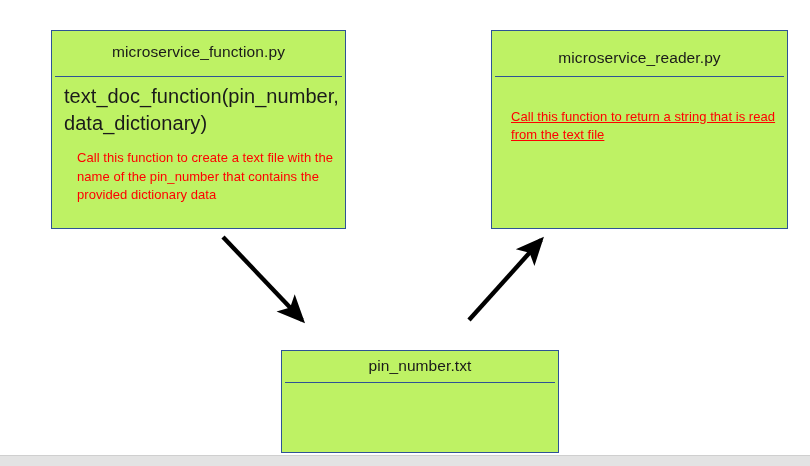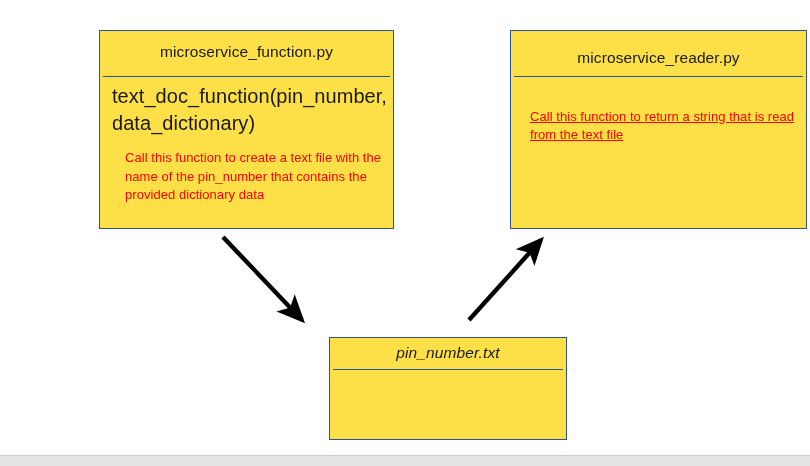--- a/index.html
+++ b/index.html
@@ -20,22 +20,21 @@
     left: 0; top: 0;
     width: 810px;
     height: 466px;
     background: #ffffff;
   }
 
   .node-box {
     position: absolute;
     box-sizing: border-box;
     border: 1.5px solid #2E5395;
-    background: #fde047;
-    margin-left: 48px;
+    background: #bef264;
   }
 
   .node-title {
     box-sizing: border-box;
     width: 100%;
     text-align: center;
     color: #1a1a1a;
     font-size: 15.5px;
     line-height: 1.2;
     letter-spacing: 0.1px;
@@ -78,31 +77,31 @@
   #box-writer {
     left: 51px;  top: 30px;
     width: 295px; height: 199px;
   }
   #box-writer .node-title { padding-top: 12px; }
   #box-writer .node-divider { top: 45px; }
   #box-writer .node-body { top: 52px; }
   #box-writer .desc-text { margin-top: 13px; }
 
   #box-reader {
-    left: 462px; top: 30px;
+    left: 491px; top: 30px;
     width: 297px; height: 199px;
   }
   #box-reader .node-title { padding-top: 18px; }
   #box-reader .node-divider { top: 45px; }
   #box-reader .node-body { top: 52px; padding-left: 8px; }
   #box-reader .desc-text { margin-top: 25px; padding-left: 11px; text-decoration: underline; }
 
   #box-file {
-    left: 281px; top: 337px;
-    width: 238px; height: 103px; font-style: italic;
+    left: 281px; top: 350px;
+    width: 278px; height: 103px;
   }
   #box-file .node-title { padding-top: 6px; }
   #box-file .node-divider { top: 31px; }
   #box-file .node-body { top: 36px; }
   #box-file .desc-text { margin-top: 5px; padding-left: 13px; }
 
   
   #arrows {
     position: absolute;
     left: 0; top: 0;

